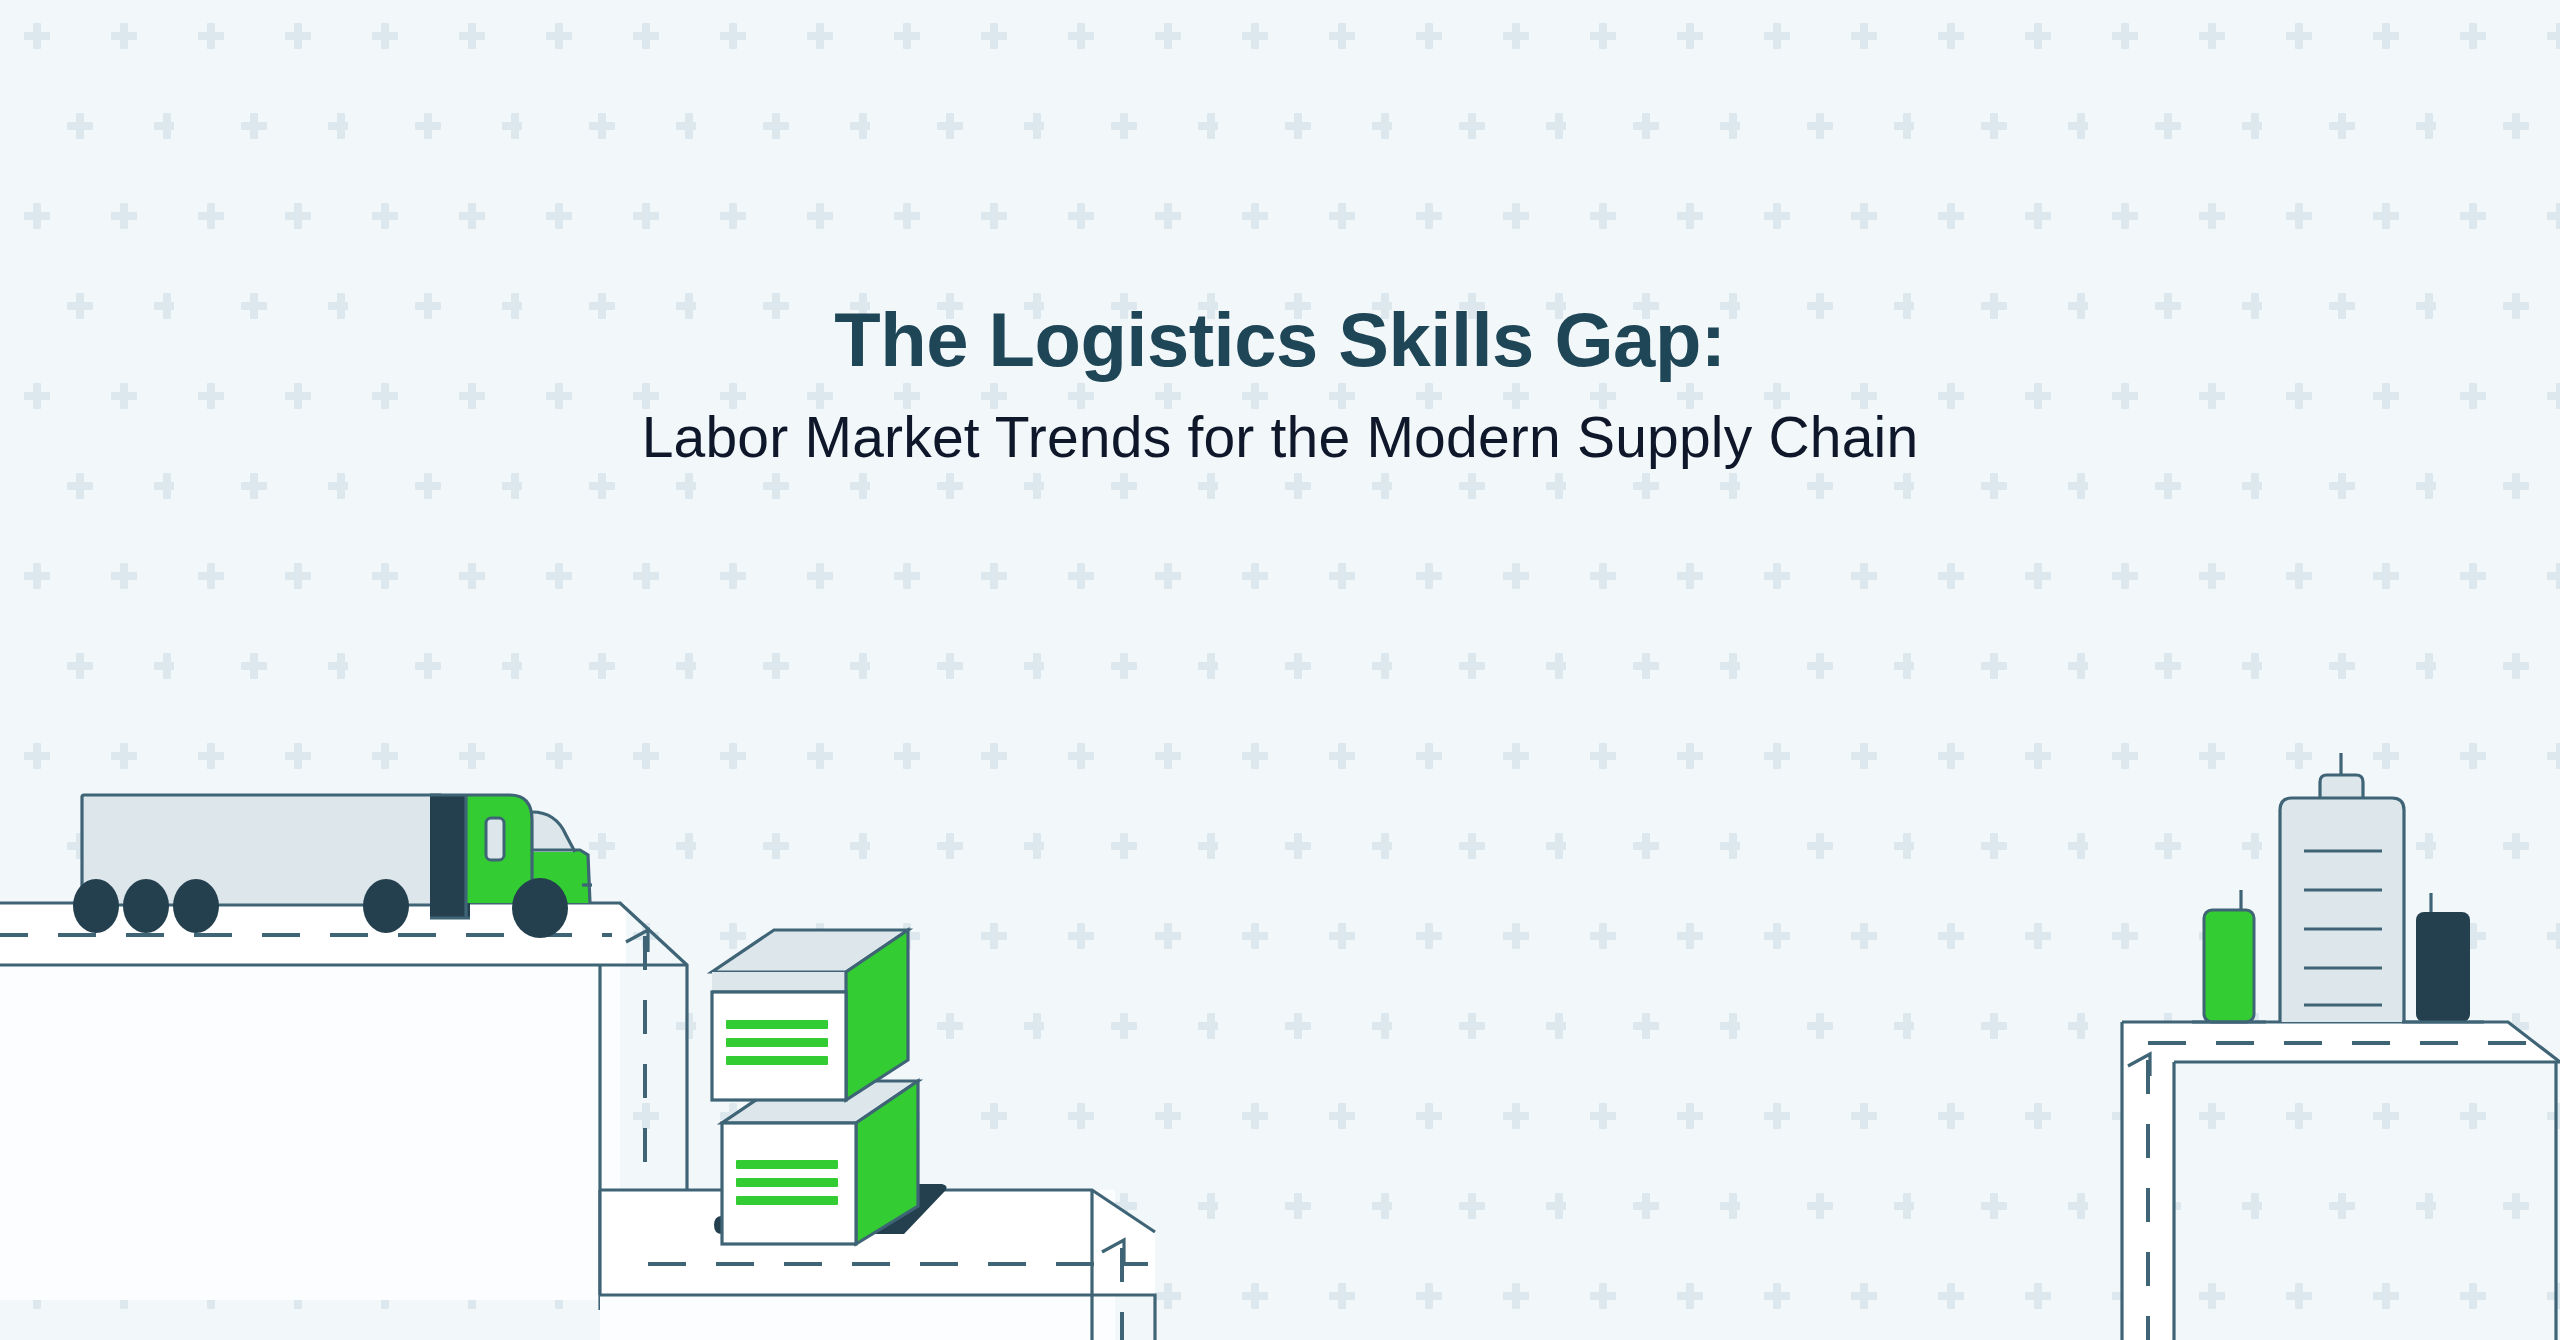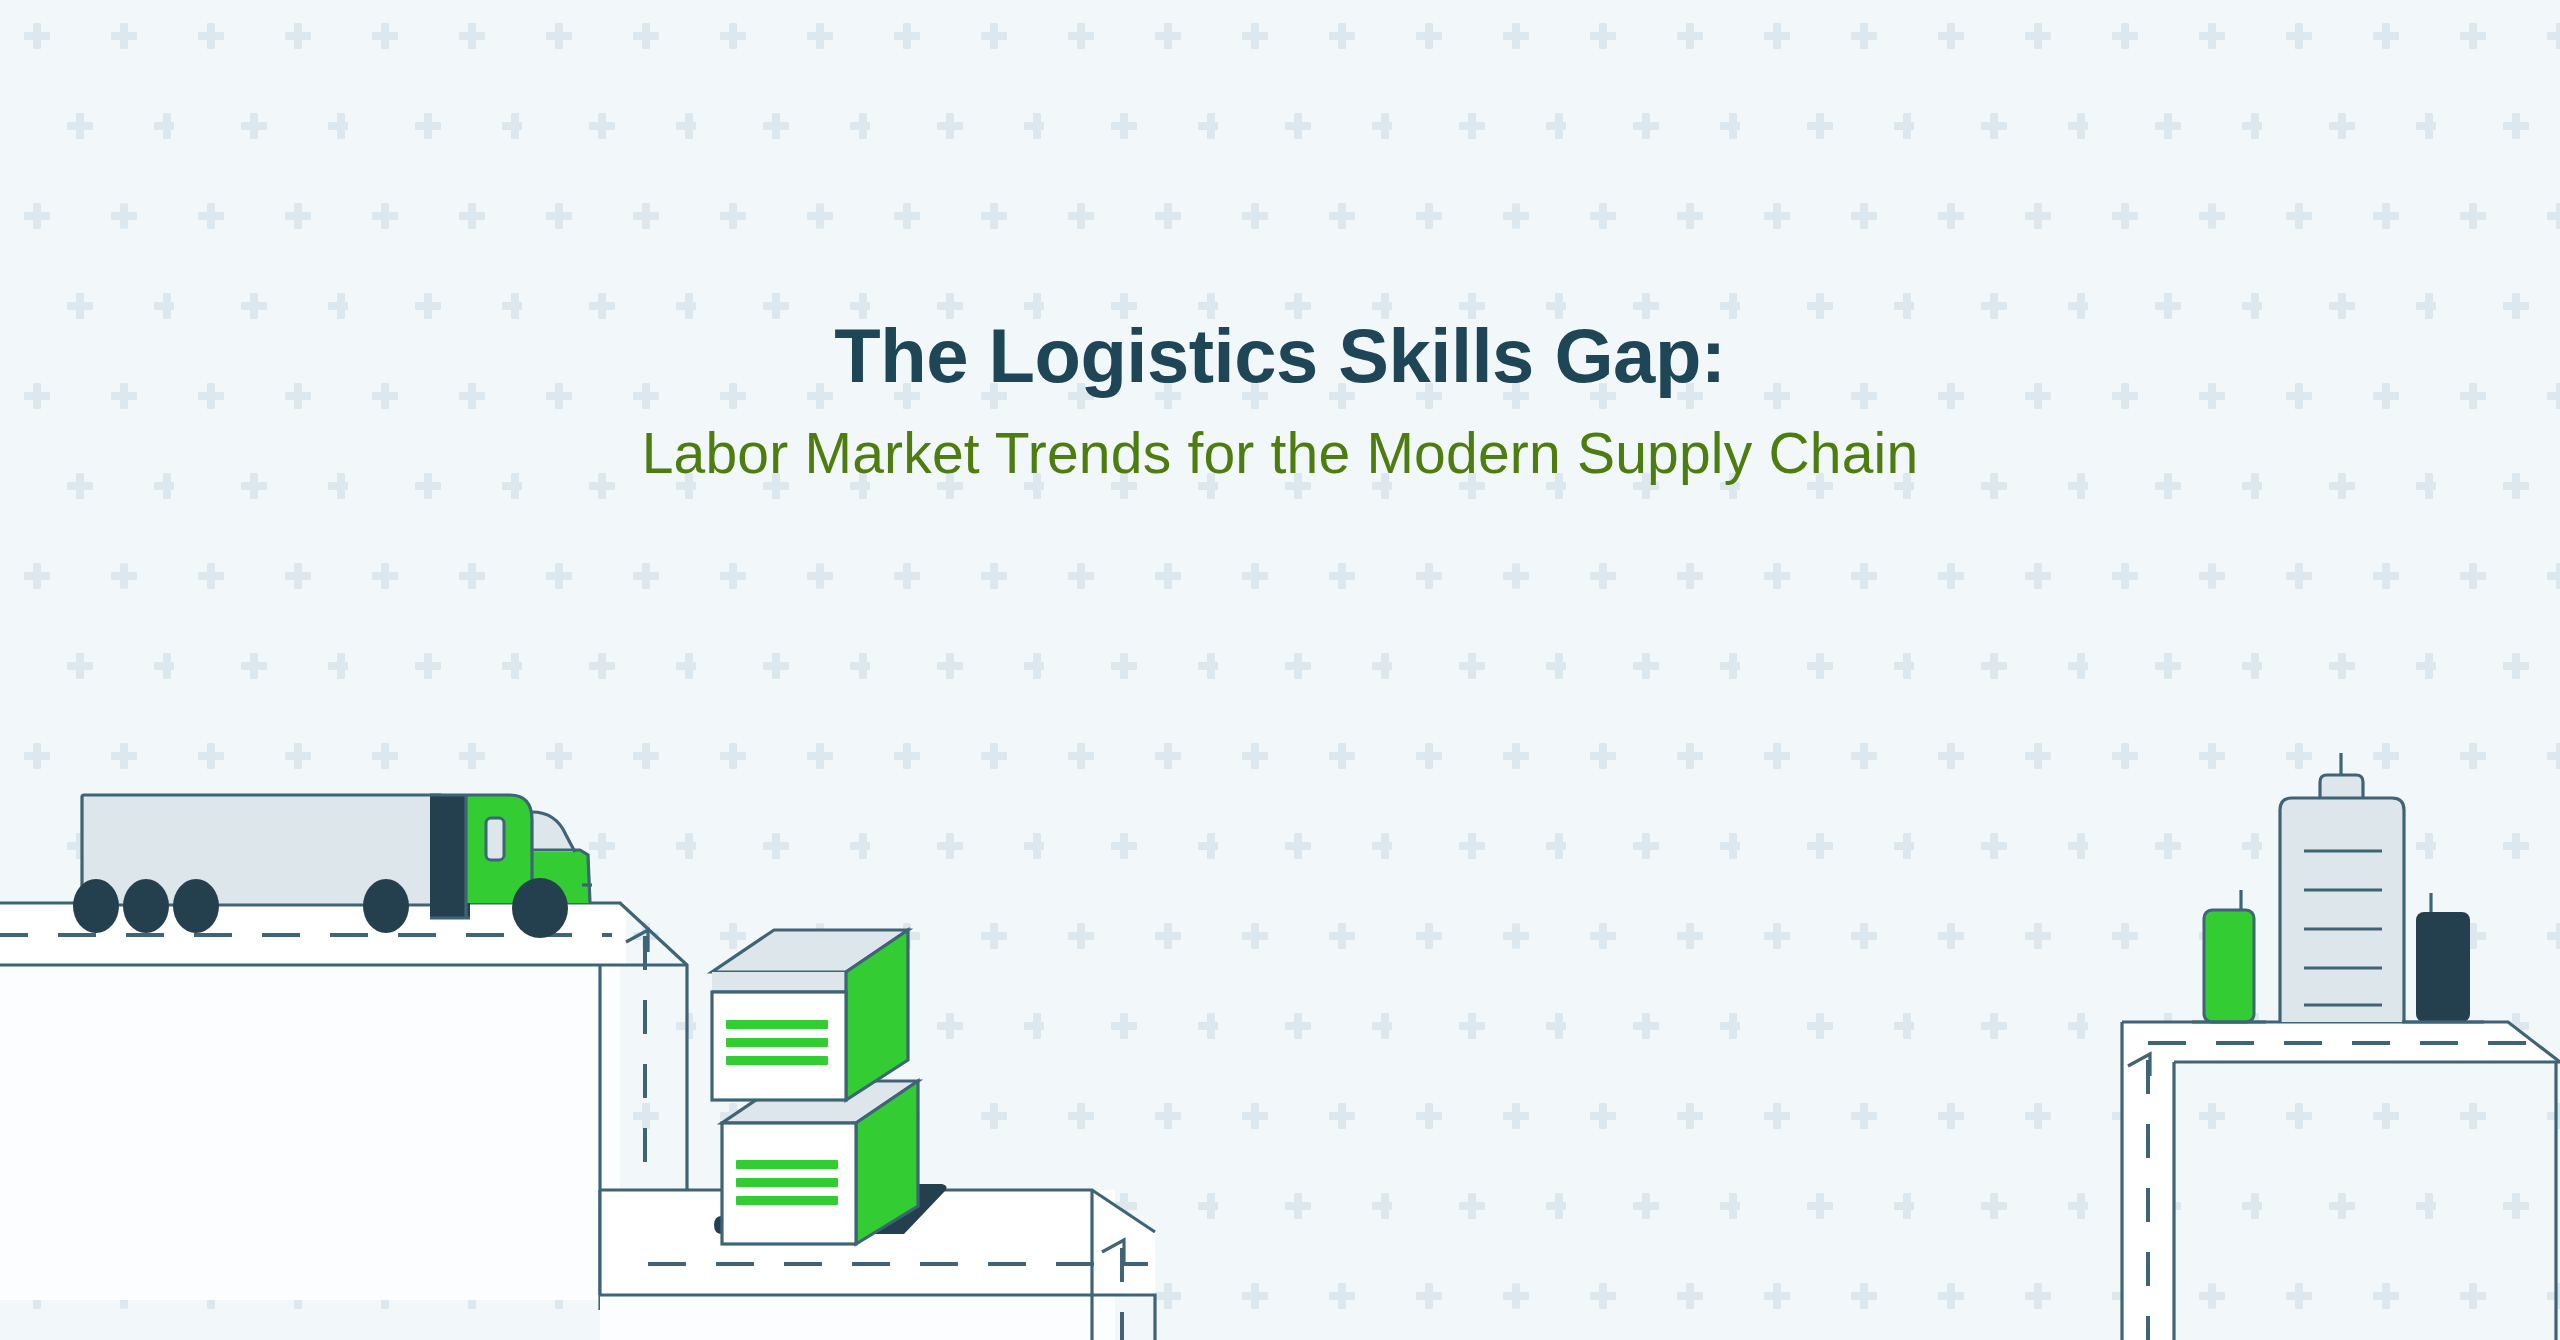--- a/index.html
+++ b/index.html
@@ -30,36 +30,36 @@
   
   #title-block {
     position: absolute;
     top: 300px;
     left: 0;
     width: 2560px;
     z-index: 5;
     text-align: center;
   }
   #hero-title {
-    margin: 16px;
+    margin: 0;
     font-family: "Liberation Sans", sans-serif;
     font-weight: 700;
     font-size: 76px;
     line-height: 1.05;
     letter-spacing: -0.5px;
     color: #1f4656;
   }
   #hero-subtitle {
     margin: 26px 0 0 0;
     font-family: "Liberation Sans", sans-serif;
     font-weight: 400;
     font-size: 57px;
     line-height: 1.1;
     letter-spacing: 0.2px;
-    color: #4d7c0f;
+    color: #0f172a;
   }
 
   
   #illustration {
     position: absolute;
     left: 0;
     top: 0;
     width: 2560px;
     height: 1340px;
     z-index: 3;

